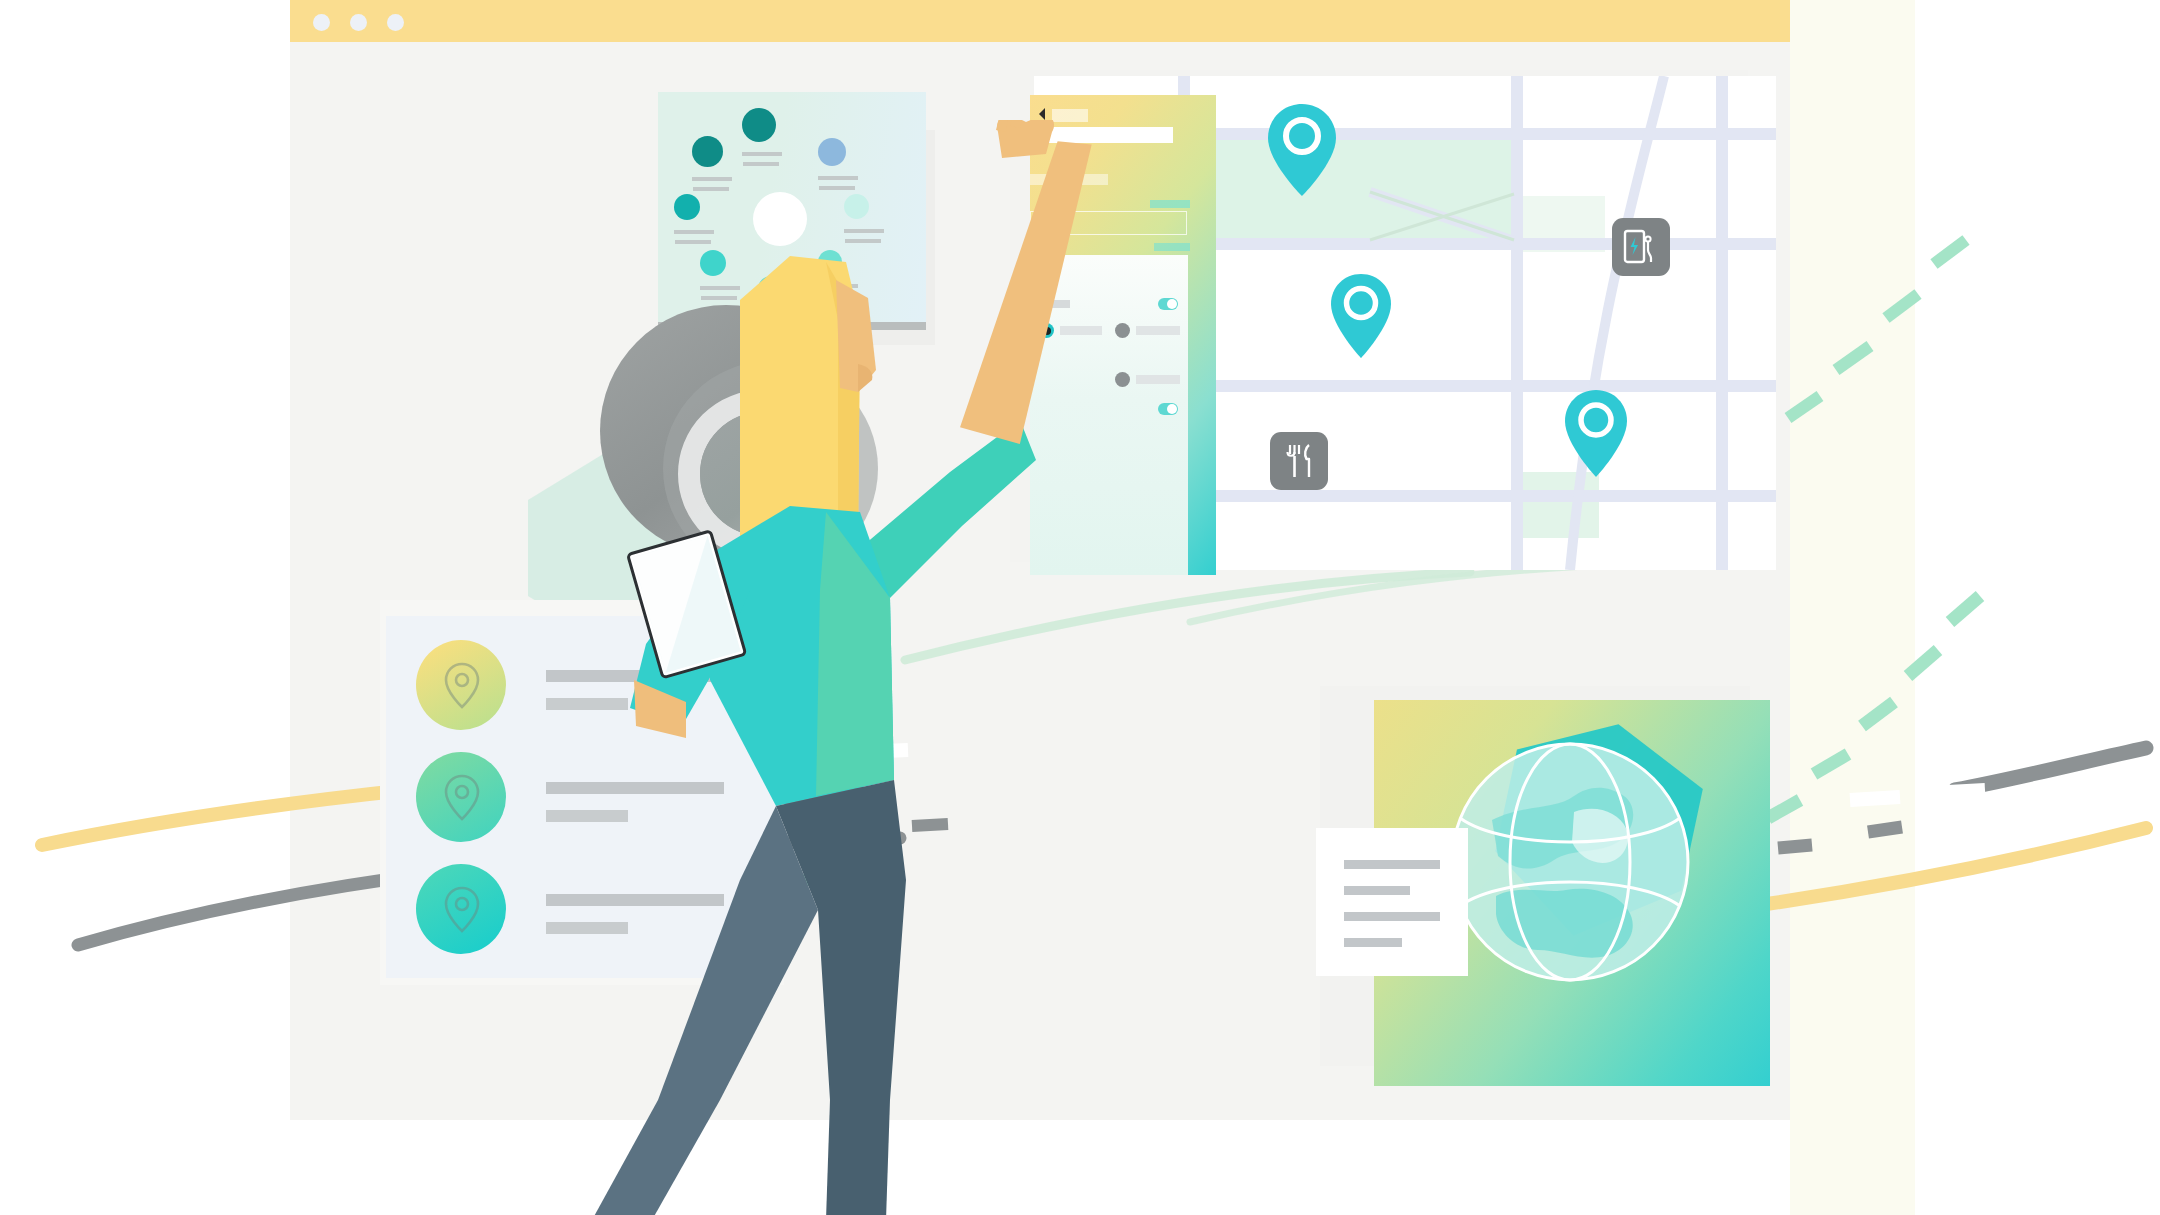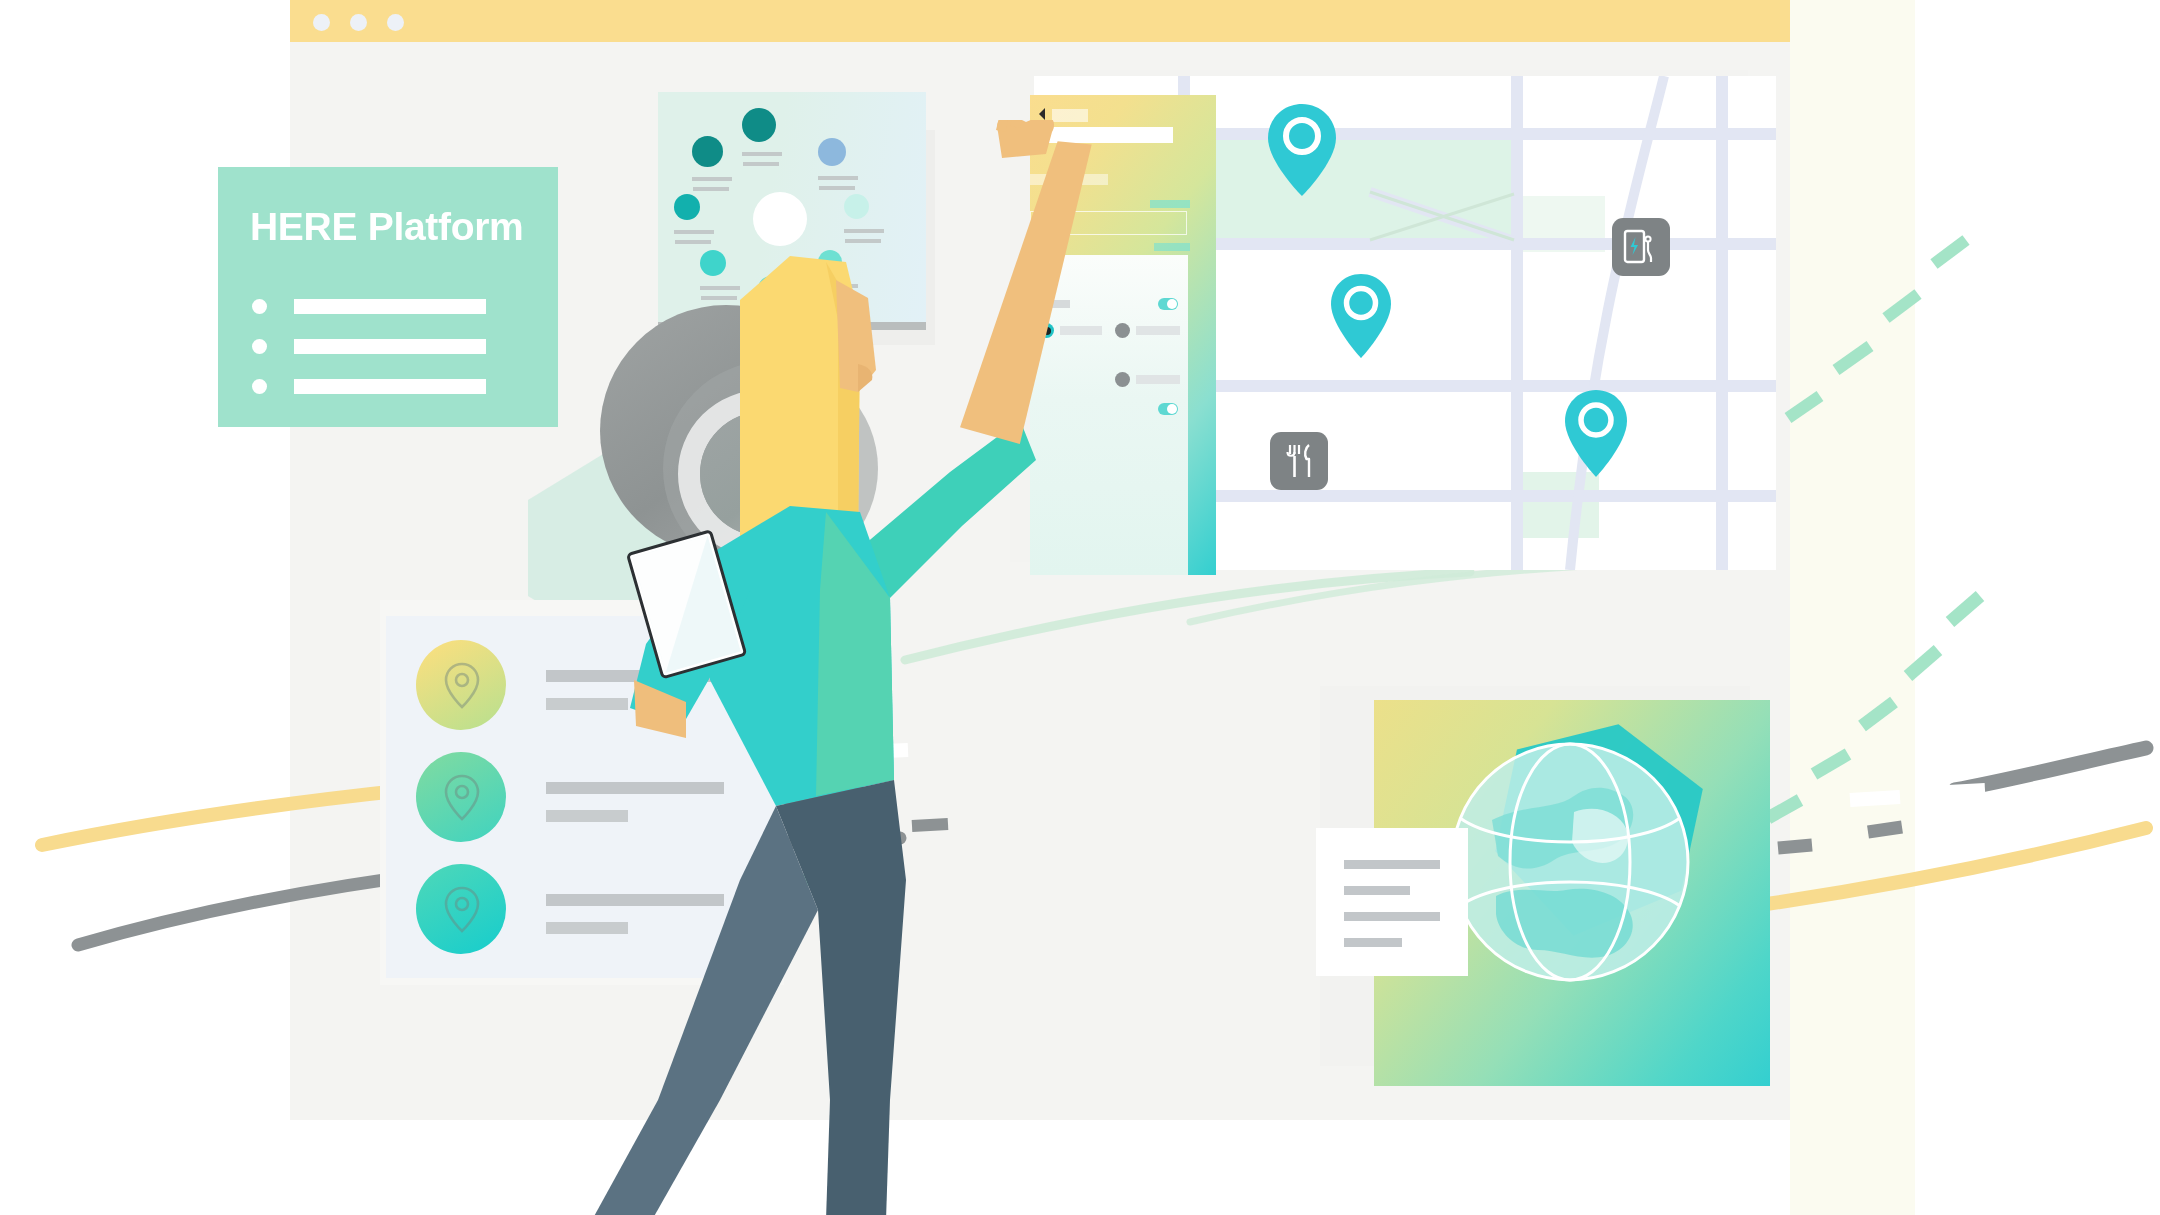--- a/index.html
+++ b/index.html
@@ -325,35 +325,20 @@
 
   <svg class="roads" width="2160" height="1215">
     <g stroke="#ffffff" stroke-width="14" stroke-linecap="butt">
       <line x1="770" y1="752" x2="828" y2="750"></line>
       <line x1="862" y1="752" x2="908" y2="750"></line>
       <line x1="1850" y1="800" x2="1900" y2="797"></line>
       <line x1="1930" y1="793" x2="1985" y2="790"></line>
     </g>
   </svg>
 
-  <div class="here-card">
-    <div class="here-title">HERE Platform</div>
-    <div class="here-row r1">
-      <span class="bullet"></span>
-      <span class="bar"></span>
-    </div>
-    <div class="here-row r2">
-      <span class="bullet"></span>
-      <span class="bar"></span>
-    </div>
-    <div class="here-row r3">
-      <span class="bullet"></span>
-      <span class="bar"></span>
-    </div>
-  </div>
 
   <div class="cluster-shadow"></div>
   <div class="cluster-card" id="cluster-card">
       <div class="c-node" style="left: 84px; top: 16px;">
         <span class="blob" style="width: 34px; height: 34px; background: rgb(15, 140, 135);"></span>
         <span class="ln" style="top: 44px; left: 0px; width: 40px;"></span>
         <span class="ln" style="top: 54px; left: 1px; width: 36px;"></span>
       </div>
       <div class="c-node" style="left: 34px; top: 44px;">
         <span class="blob" style="width: 31px; height: 31px; background: rgb(15, 140, 135);"></span>

